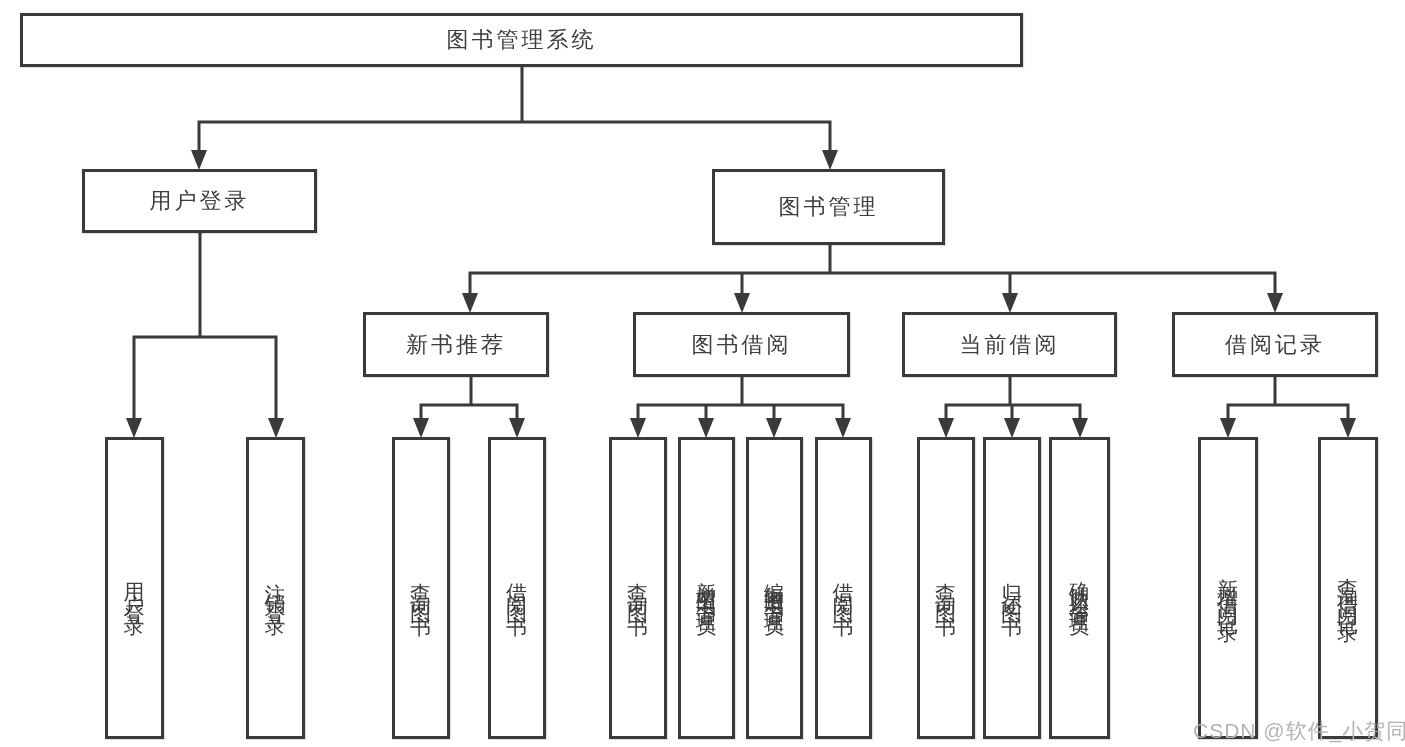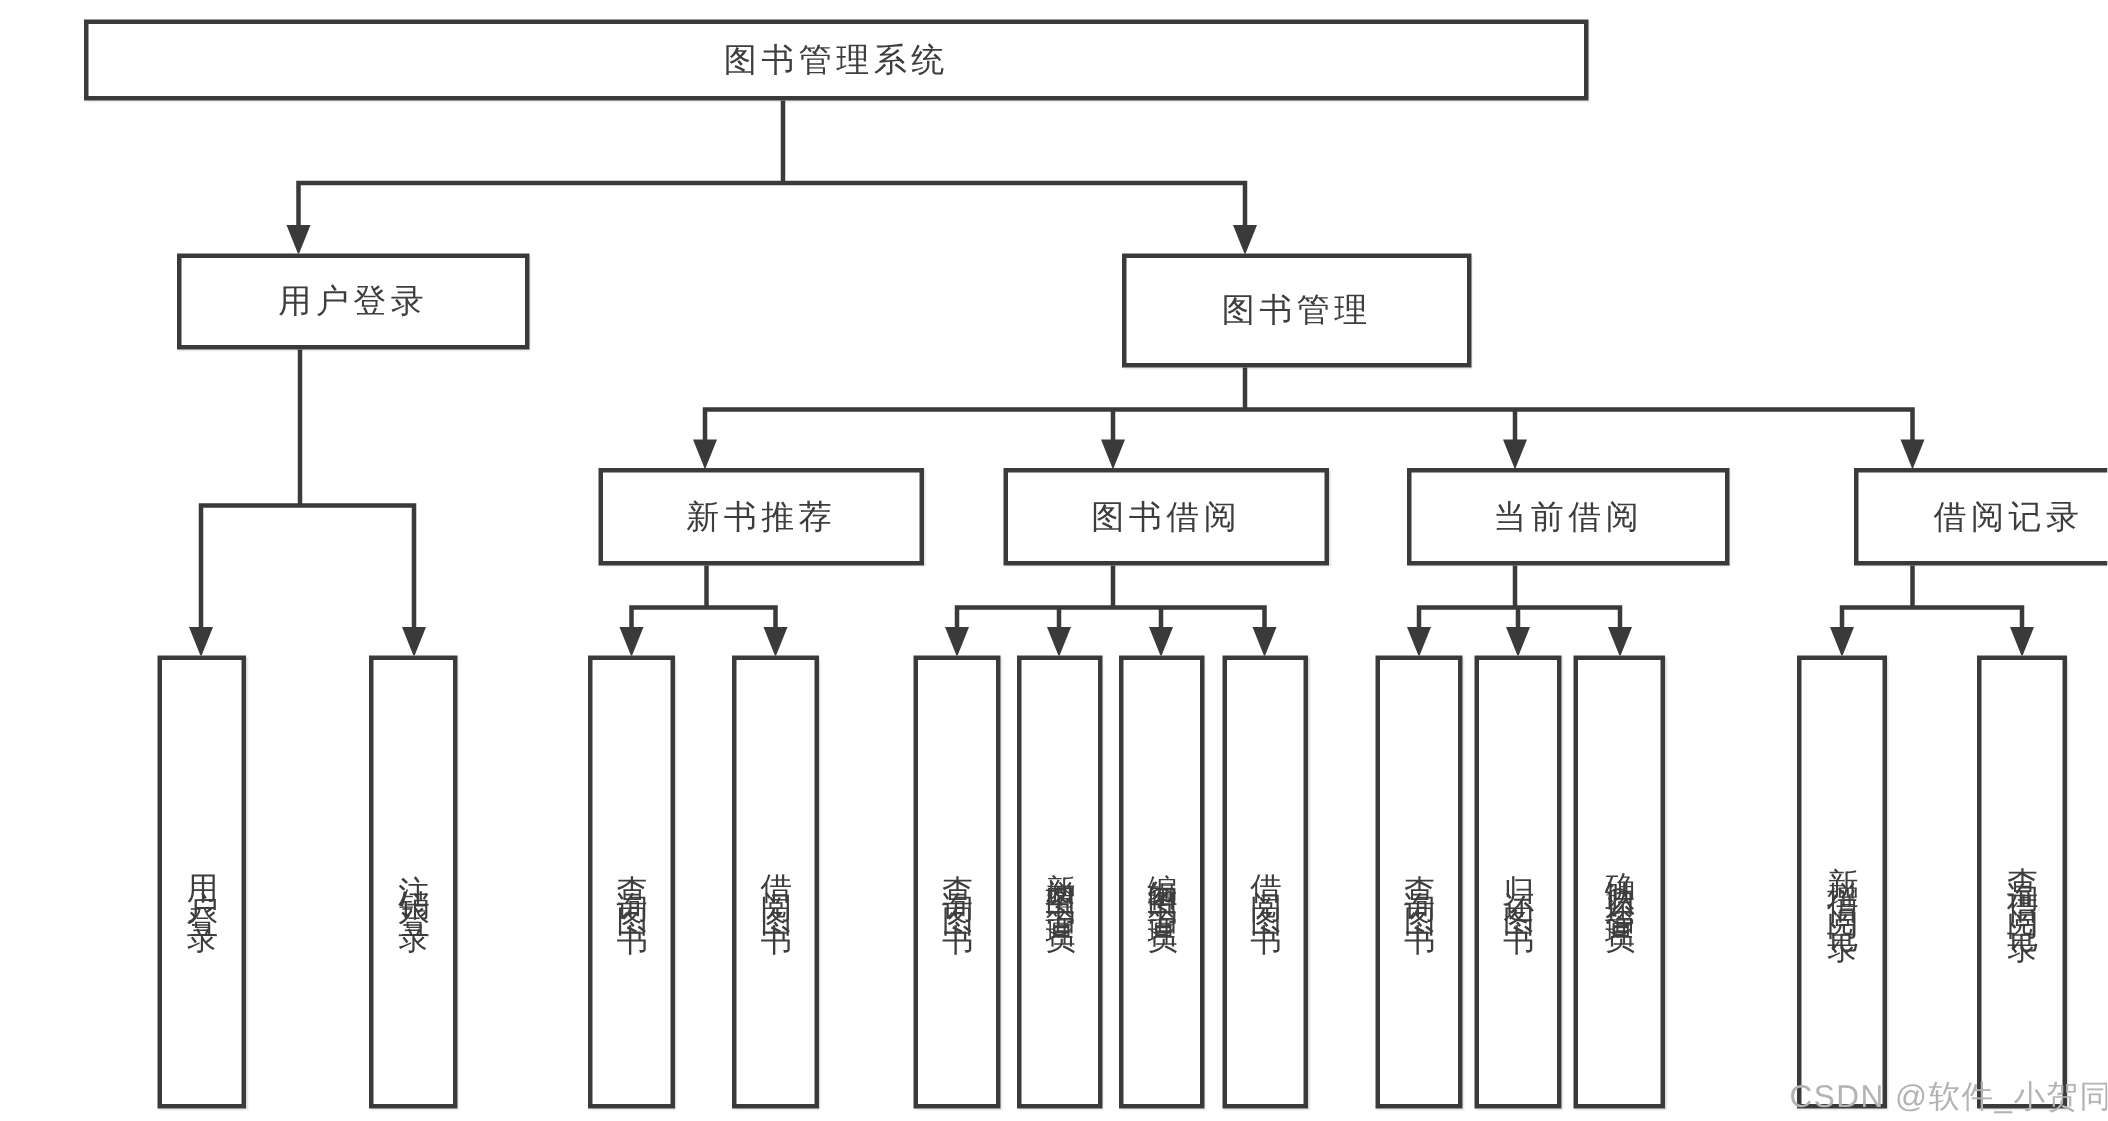--- a/index.html
+++ b/index.html
@@ -15,21 +15,20 @@
     overflow:hidden;
   }
   #connectors{position:absolute;left:0;top:0;z-index:1;}
   #connectors path{stroke:var(--line);stroke-width:3;fill:none;stroke-linecap:square;}
   #connectors polygon{fill:var(--line);stroke:none;}
   .node{
     position:absolute;box-sizing:border-box;background:#fff;
     border:3px solid var(--line);z-index:2;
     display:flex;align-items:center;justify-content:center;
     box-shadow:1px 1px 1px rgba(0,0,0,0.12);
-    margin-left:36px;
   }
   .node .h-label{
     font-size:22px;letter-spacing:3px;color:var(--text);white-space:nowrap;
   }
   .leaf{
     position:absolute;box-sizing:border-box;background:#fff;
     border:3px solid var(--line);z-index:2;top:437px;height:302px;
     display:flex;align-items:center;justify-content:center;
     box-shadow:1px 1px 1px rgba(0,0,0,0.12);
   }
@@ -103,30 +102,30 @@
     <span class="h-label">图书管理系统</span>
   </div>
 
   <div class="node" style="left:82px;top:169px;width:235px;height:64px">
     <span class="h-label">用户登录</span>
   </div>
   <div class="node" style="left:712px;top:169px;width:233px;height:76px">
     <span class="h-label">图书管理</span>
   </div>
 
-  <div class="node" style="left:363px;top:312px;width:217px;height:65px">
+  <div class="node" style="left:363px;top:312px;width:186px;height:65px">
     <span class="h-label">新书推荐</span>
   </div>
   <div class="node" style="left:633px;top:312px;width:217px;height:65px">
     <span class="h-label">图书借阅</span>
   </div>
   <div class="node" style="left:902px;top:312px;width:215px;height:65px">
     <span class="h-label">当前借阅</span>
   </div>
-  <div class="node" style="left:1200px;top:312px;width:206px;height:65px">
+  <div class="node" style="left:1172px;top:312px;width:206px;height:65px">
     <span class="h-label">借阅记录</span>
   </div>
 
   <div class="leaf" style="left:105px;width:59px">
     <span class="v-label">用户登录</span>
   </div>
   <div class="leaf" style="left:246px;width:59px">
     <span class="v-label">注销登录</span>
   </div>
   <div class="leaf" style="left:392px;width:58px">

